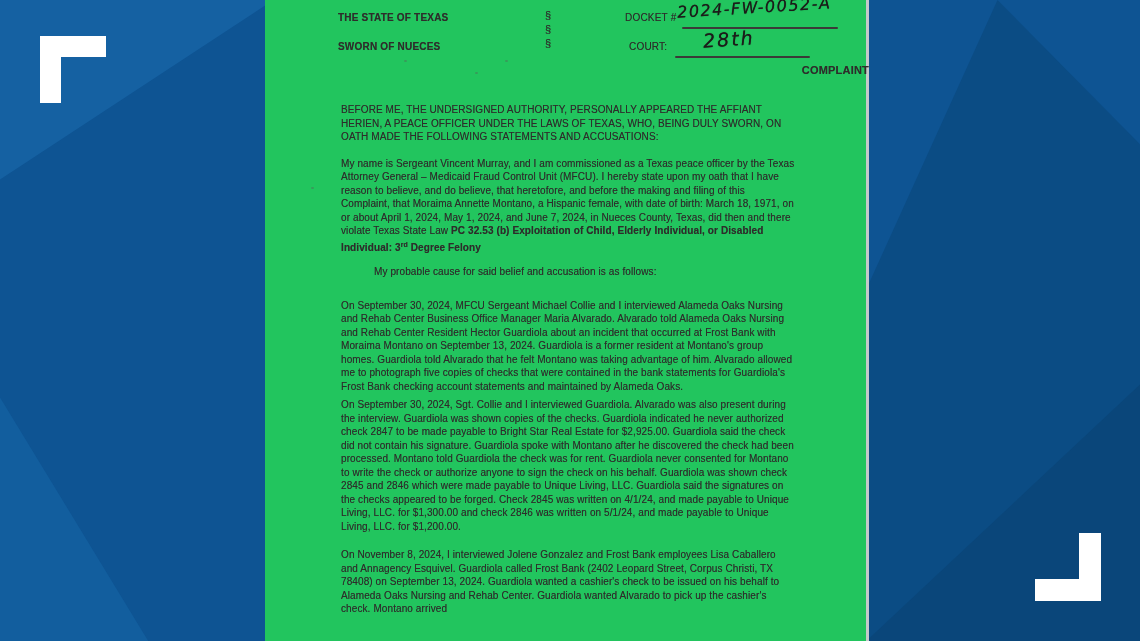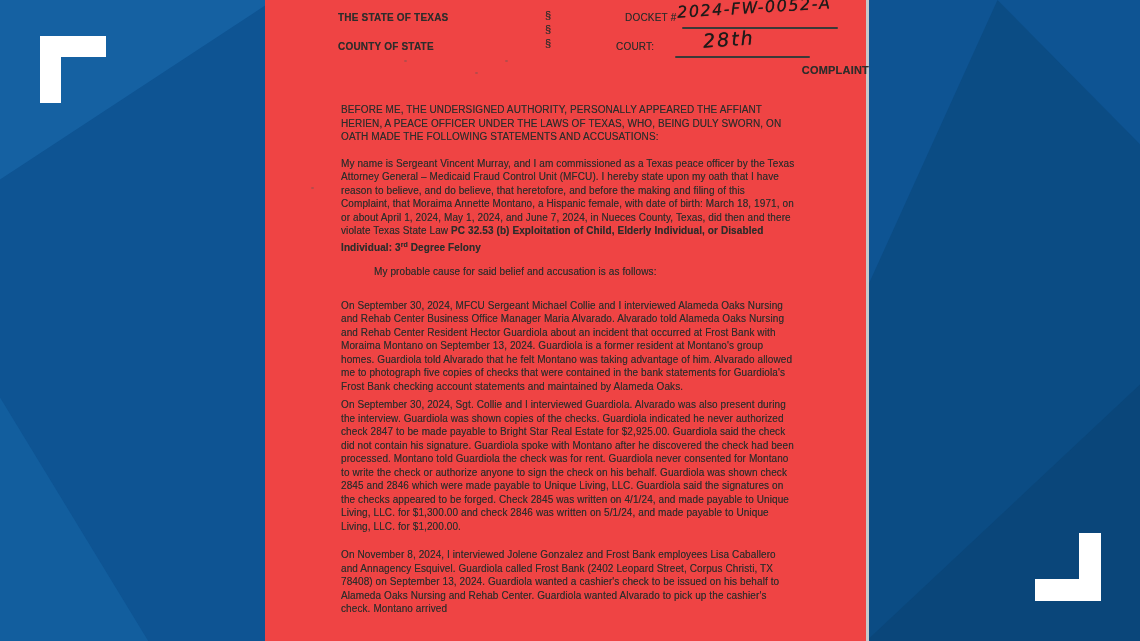--- a/index.html
+++ b/index.html
@@ -47,37 +47,37 @@
     left: 1035px; top: 533px; width: 66px; height: 68px;
     border-bottom: 22px solid #ffffff;
     border-right: 22px solid #ffffff;
   }
 
   
   .paper {
     position: absolute;
     left: 265px; top: 0;
     width: 604px; height: 641px;
-    background: #ef4444;
+    background: #22c55e;
     border-right: 3px solid #c6c9cb;
     color: #2e2d2b;
     text-shadow: 0 0 0.5px rgba(46,45,43,0.55);
   }
 
   .hdr-item { position: absolute; font-size: 10px; letter-spacing: 0.2px; }
   .party { left: 73px; font-weight: 600; }
   .party.state { top: 12px; }
   .party.county { top: 41px; }
   .section-sym { left: 280px; font-size: 11px; }
   .section-sym.s1 { top: 9px; }
   .section-sym.s2 { top: 23px; }
   .section-sym.s3 { top: 37px; }
   .blank-label { font-size: 10px; font-weight: 400; }
   .docket-label { left: 360px; top: 12px; }
-  .court-label  { left: 351px; top: 41px; }
+  .court-label  { left: 364px; top: 41px; }
   .uline { position: absolute; height: 2px; background: #3b3a38; border-radius: 1px; }
   .uline.docket { left: 417px; top: 27px; width: 156px; }
   .uline.court  { left: 410px; top: 56px; width: 135px; }
   .handwrite {
     position: absolute;
     font-family: "DejaVu Sans", sans-serif;
     font-style: italic;
     color: #1c1b19;
     white-space: nowrap;
     text-shadow: 0 0 0.7px rgba(20,20,20,0.8);
@@ -129,21 +129,21 @@
   <div class="sheen light-left-mid"></div>
   <div class="sheen dark-right"></div>
   <div class="sheen dark-right-deep"></div>
 
   <div class="bracket tl"></div>
   <div class="bracket br"></div>
 
   <div class="paper">
 
     <div class="hdr-item party state">THE STATE OF TEXAS</div>
-    <div class="hdr-item party county">COUNTY OF STATE</div>
+    <div class="hdr-item party county">SWORN OF NUECES</div>
 
     <div class="hdr-item section-sym s1">§</div>
     <div class="hdr-item section-sym s2">§</div>
     <div class="hdr-item section-sym s3">§</div>
 
     <div class="hdr-item blank-label docket-label">DOCKET #</div>
     <div class="uline docket"></div>
     <div class="handwrite docket">2024-FW-0052-A</div>
 
     <div class="hdr-item blank-label court-label">COURT:</div>

